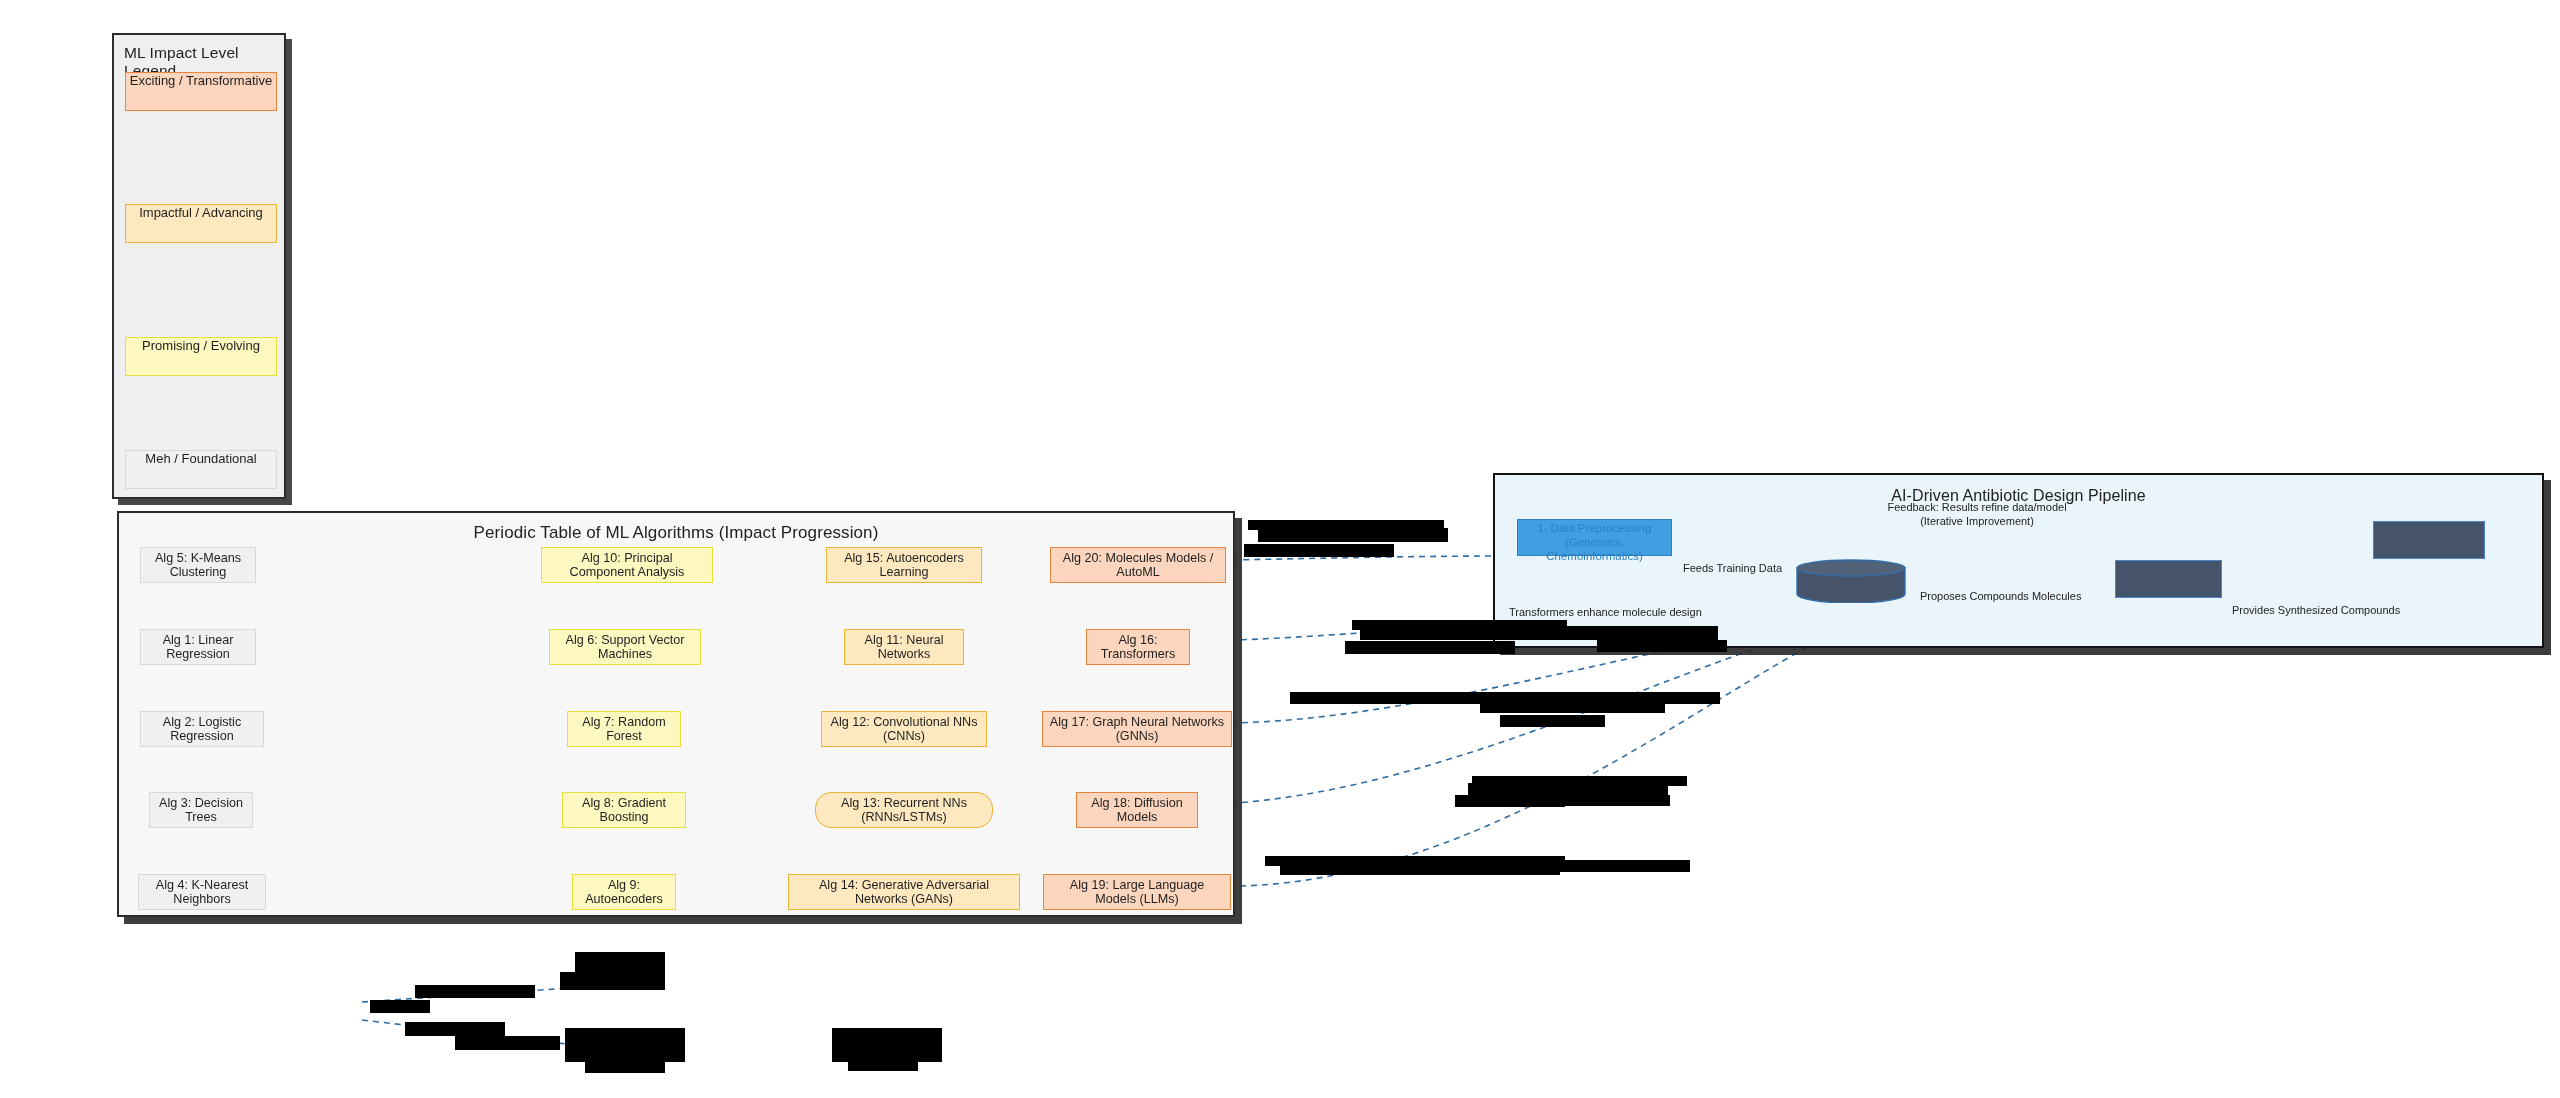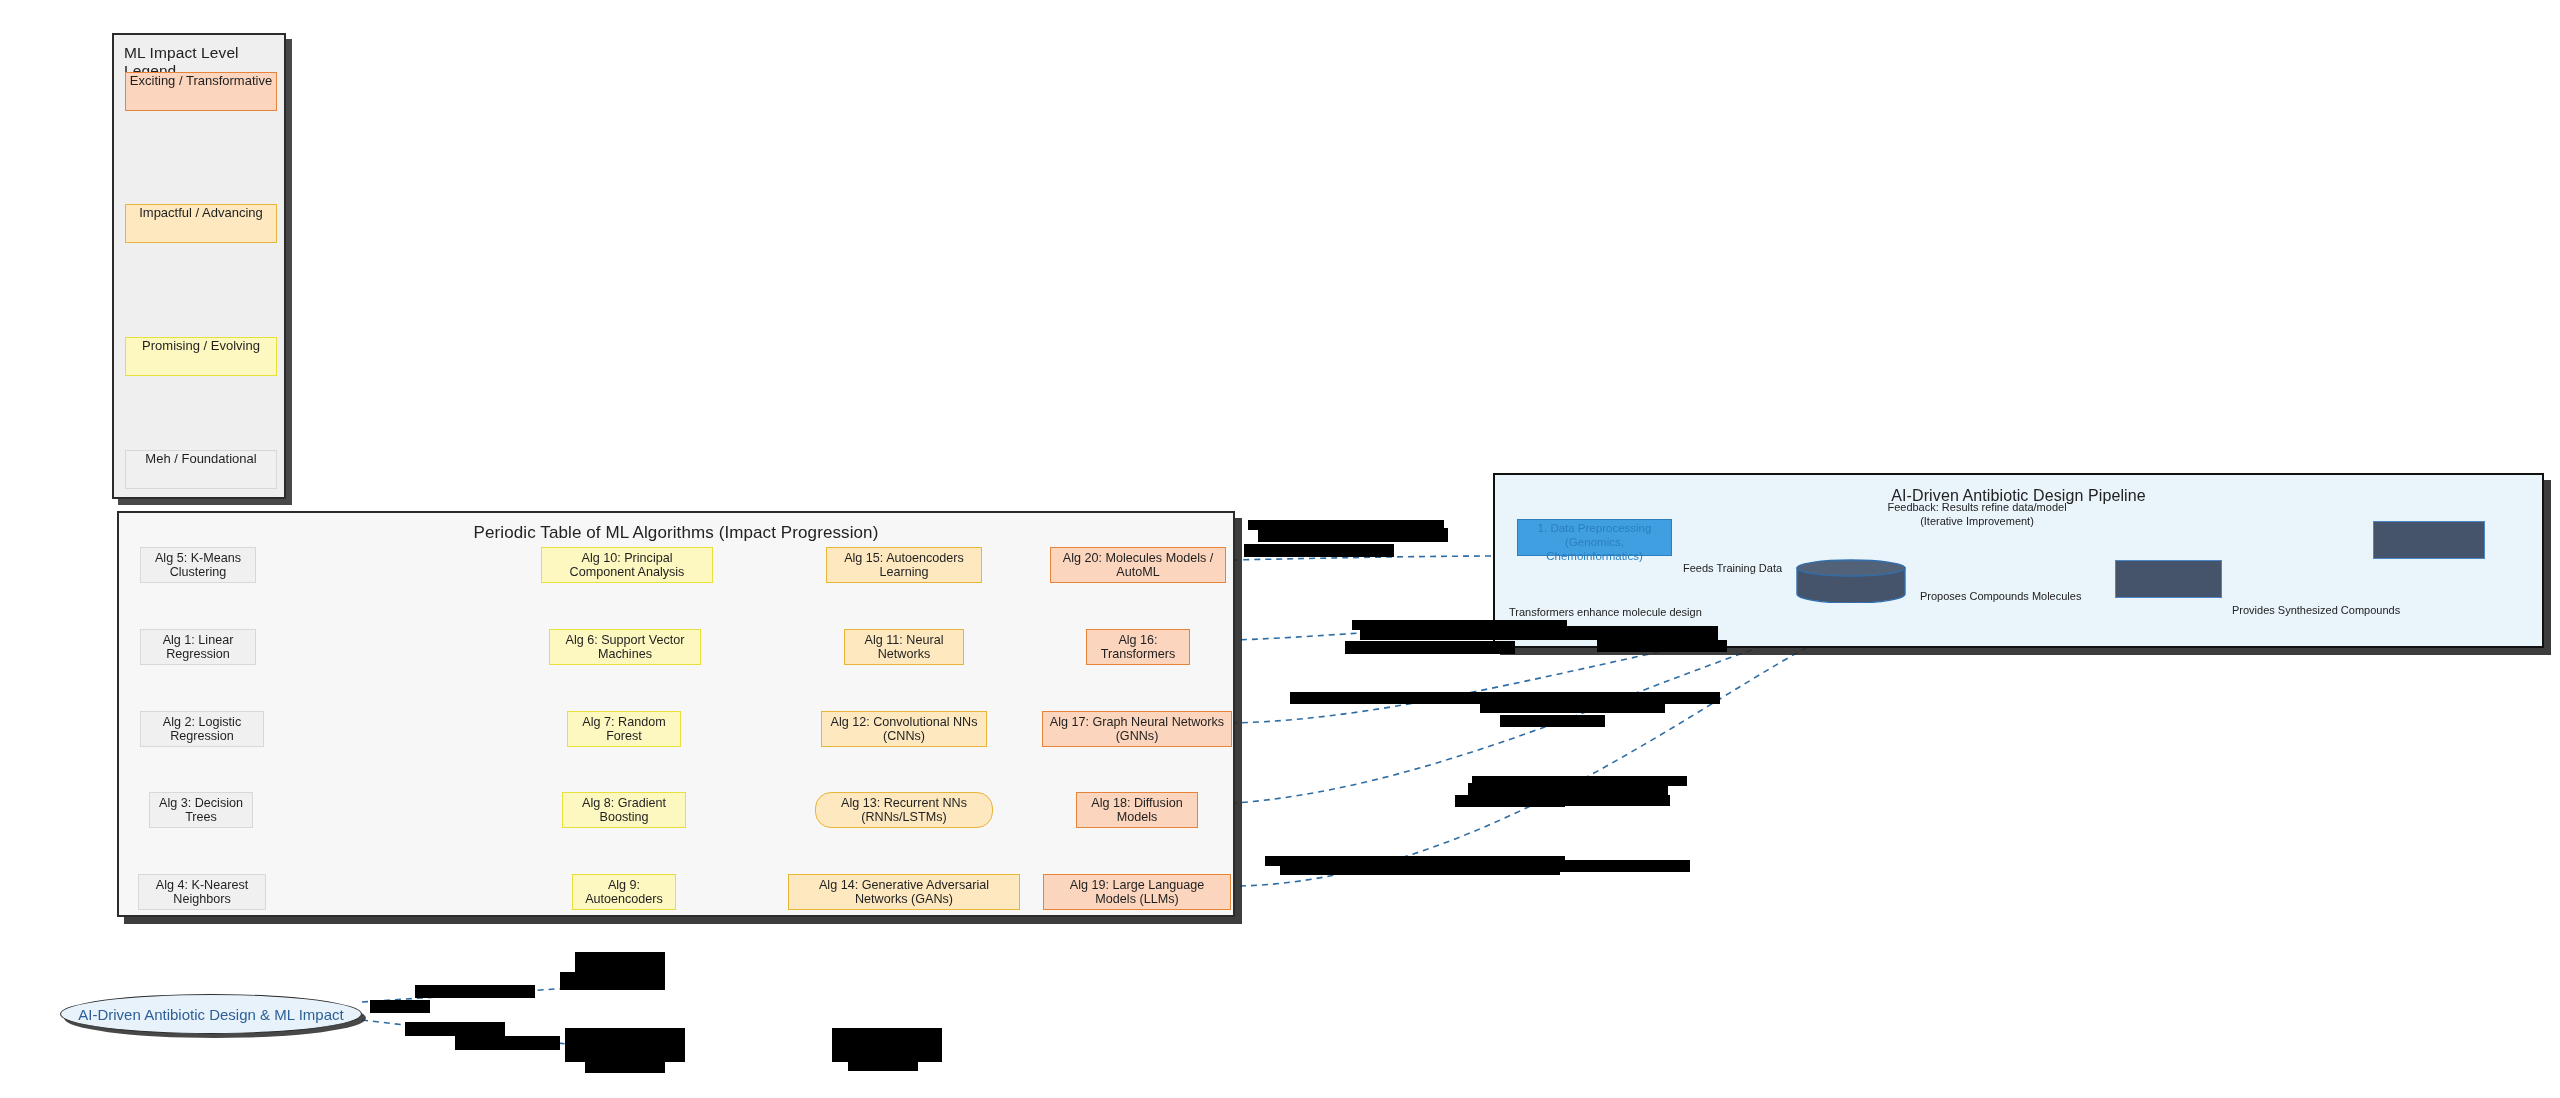--- a/index.html
+++ b/index.html
@@ -220,23 +220,20 @@
     </div>
 
     <div style="position:absolute;left:188px;top:87px;font-size:11px;color:#222;">Feeds Training Data</div>
     <div style="position:absolute;left:425px;top:115px;font-size:11px;color:#222;">Proposes Compounds Molecules</div>
     <div style="position:absolute;left:737px;top:84px;font-size:11px;color:#222;margin-top:45px;">Provides Synthesized Compounds</div>
     <div style="position:absolute;left:337px;top:26px;width:290px;text-align:center;font-size:11px;line-height:1.25;color:#222;white-space:pre-line;">Feedback: Results refine data/model
 (Iterative Improvement)</div>
     <div style="position:absolute;left:14px;top:131px;font-size:11px;color:#222;">Transformers enhance molecule design</div>
   </div>
 
-  <div id="root-ellipse">
-    <span>AI-Driven Antibiotic Design &amp; ML Impact</span>
-  </div>
 
   <div class="redact" style="left:1258px;top:528px;width:190px;height:14px;"></div>
   <div class="redact" style="left:1244px;top:544px;width:150px;height:13px;"></div>
   <div class="redact" style="left:1360px;top:627px;width:200px;height:13px;"></div>
   <div class="redact" style="left:1345px;top:641px;width:170px;height:13px;"></div>
   <div class="redact" style="left:1480px;top:700px;width:185px;height:13px;"></div>
   <div class="redact" style="left:1500px;top:715px;width:105px;height:12px;"></div>
   <div class="redact" style="left:1468px;top:783px;width:200px;height:12px;"></div>
   <div class="redact" style="left:1455px;top:795px;width:110px;height:12px;"></div>
 

